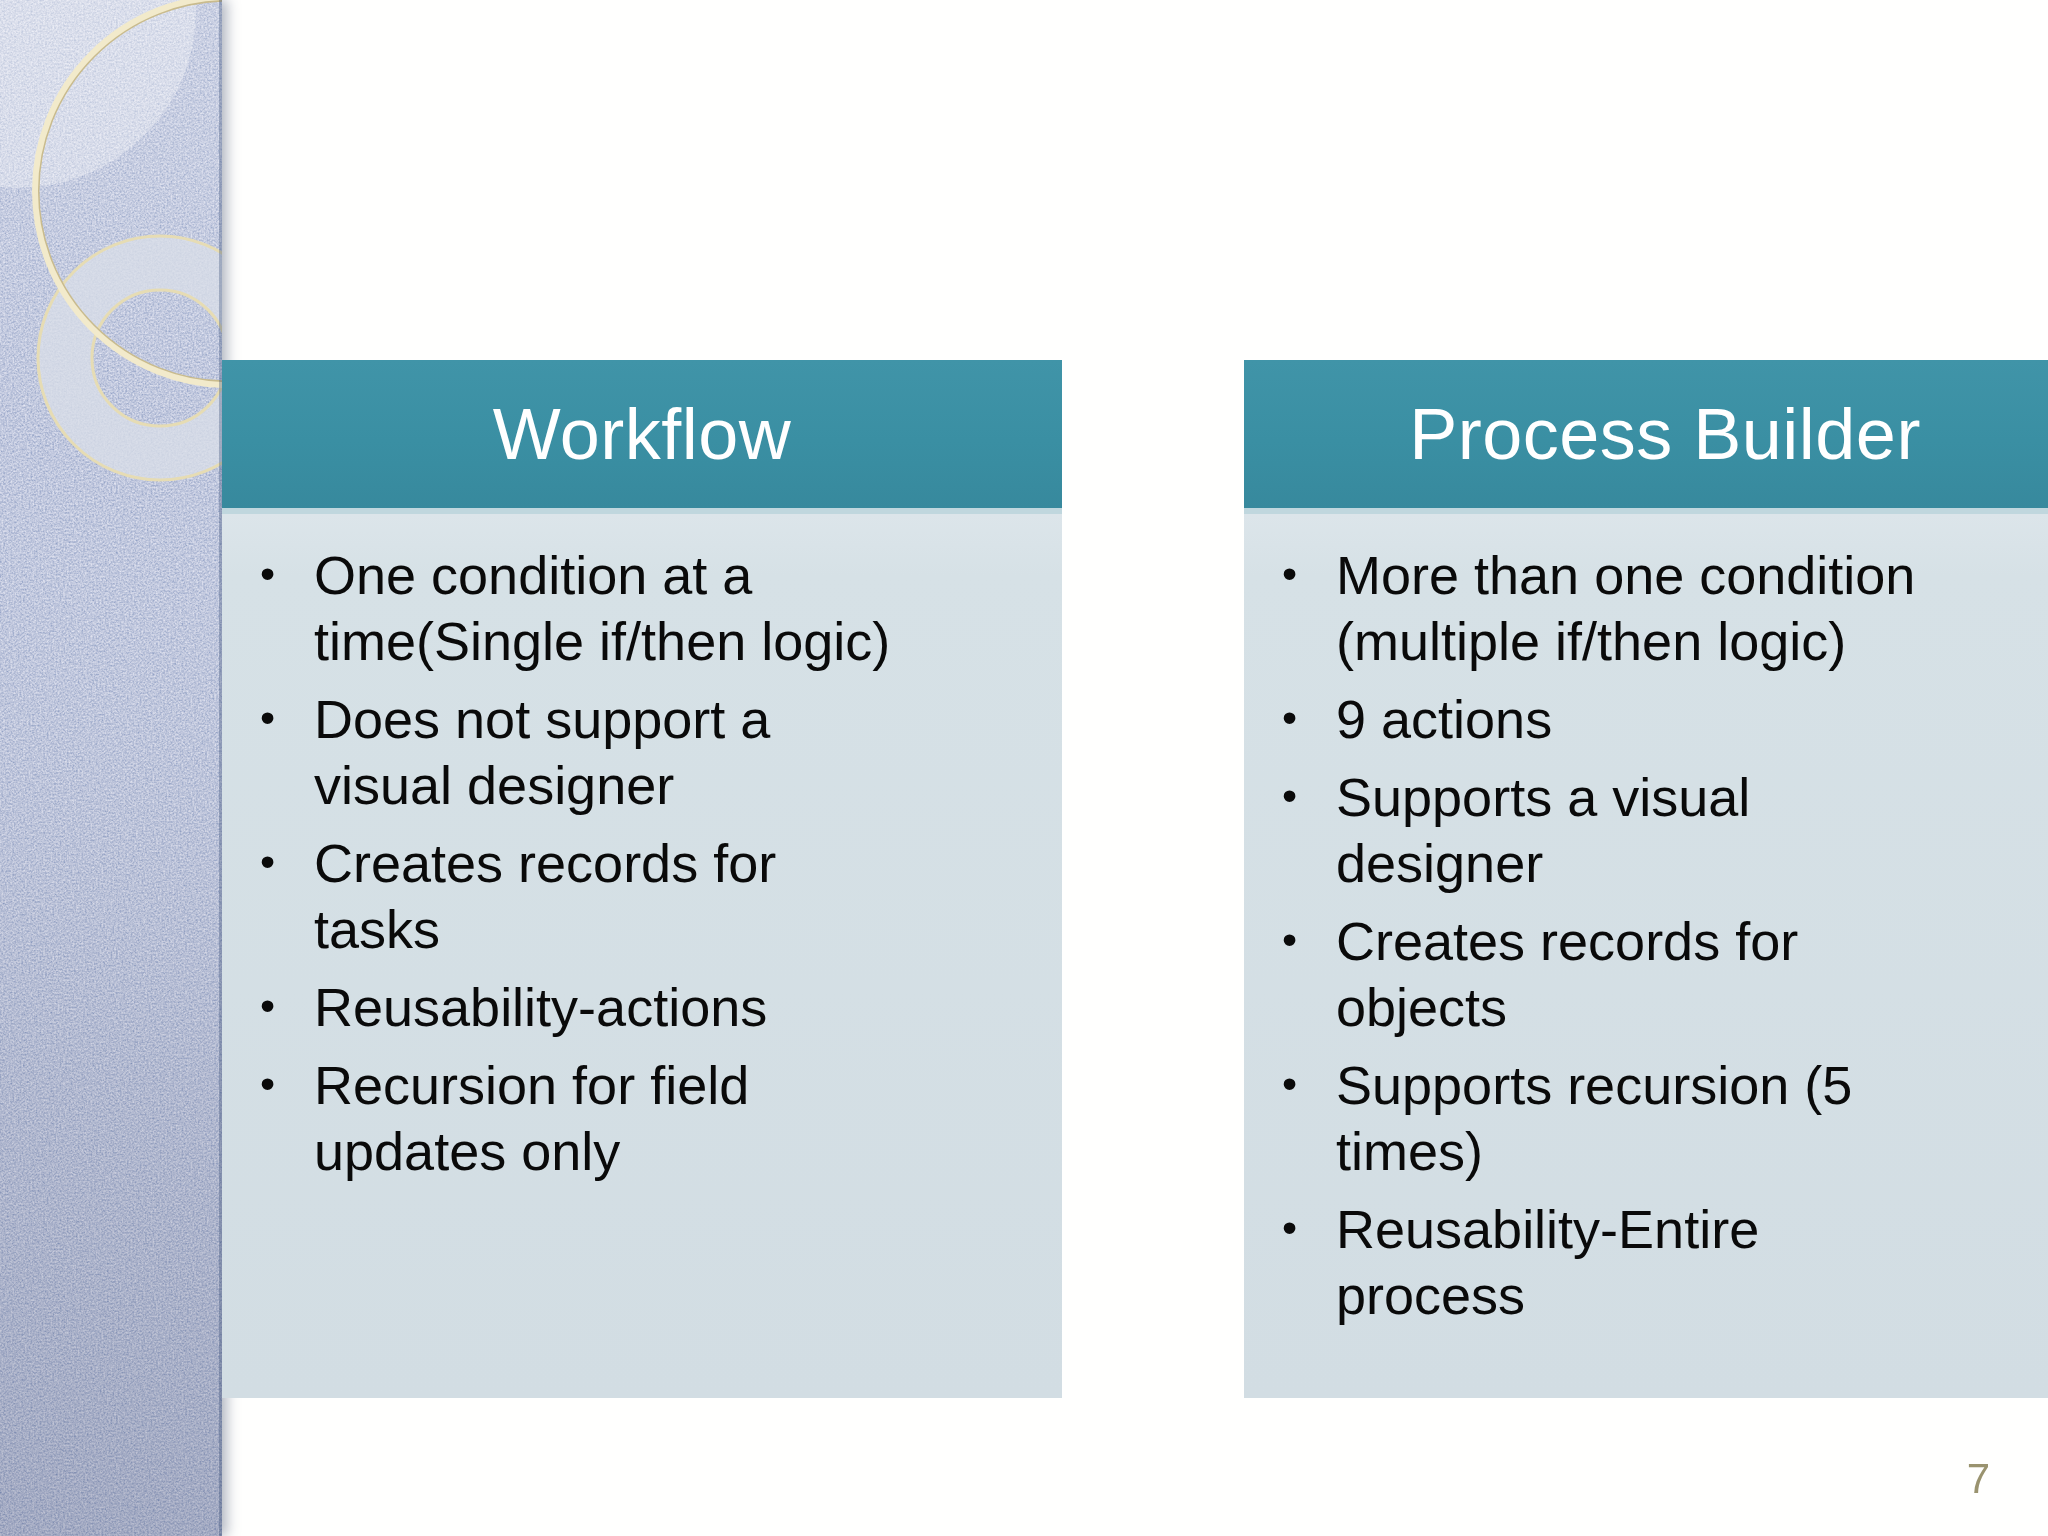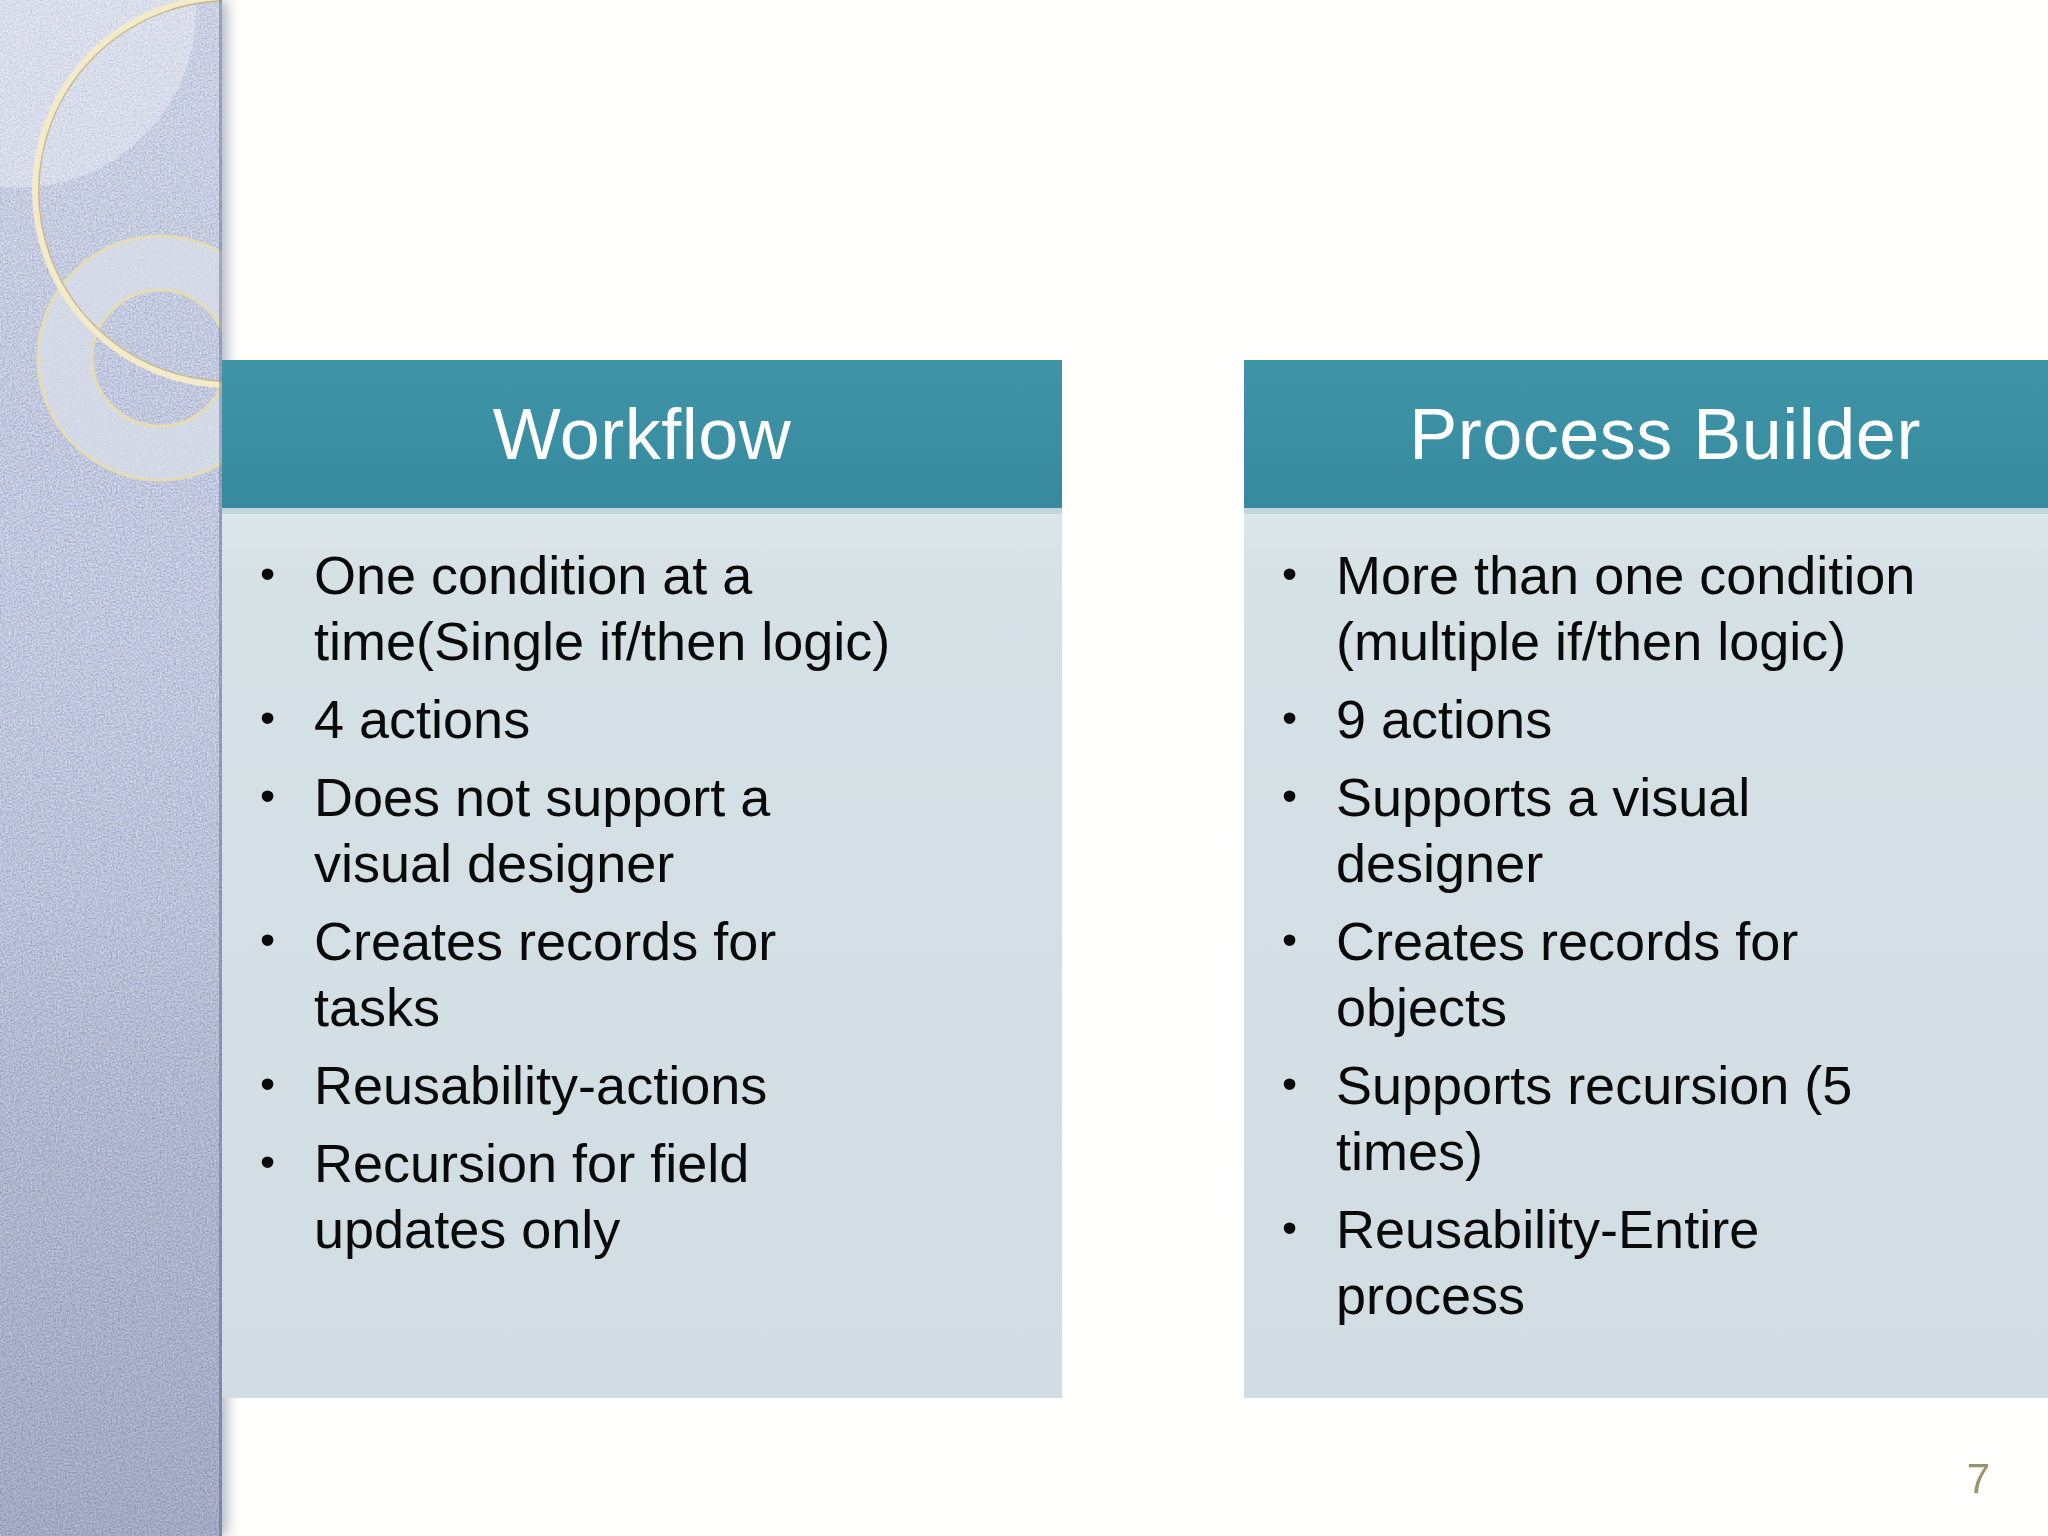--- a/index.html
+++ b/index.html
@@ -141,21 +141,20 @@
   </div>
 
   <div class="panel left">
     <div class="panel-header">
       <span class="panel-title">Workflow</span>
     </div>
     <div class="panel-body">
       <ul class="bullets">
           <li>One condition at a
 time(Single if/then logic)</li>
-          <li>4 actions</li>
           <li>Does not support a
 visual designer</li>
           <li>Creates records for
 tasks</li>
           <li>Reusability-actions</li>
           <li>Recursion for field
 updates only</li>
         </ul>
     </div>
   </div>

